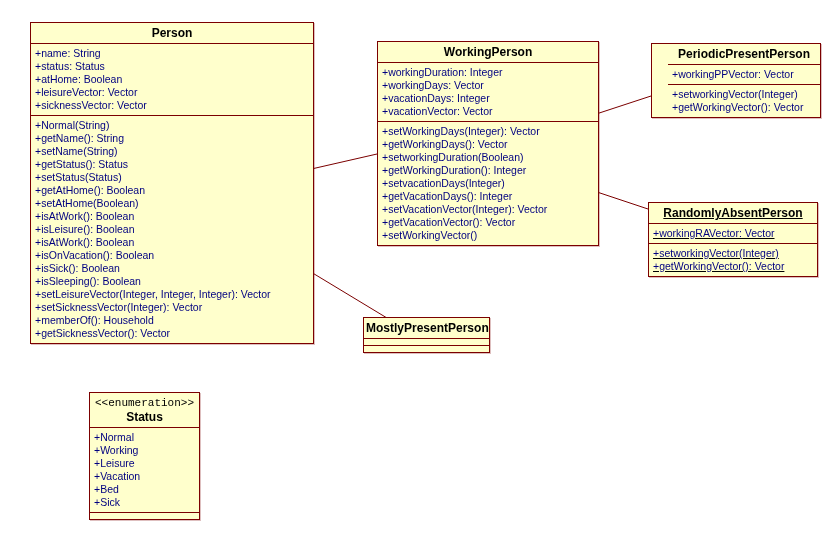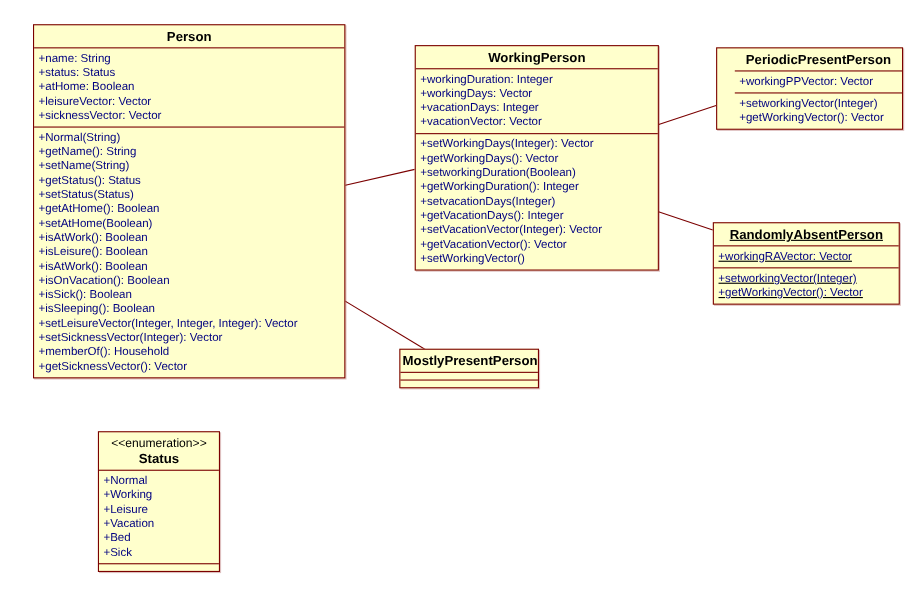--- a/index.html
+++ b/index.html
@@ -29,20 +29,21 @@
     white-space: nowrap;
     overflow: hidden;
   }
   .uml-stereotype {
     font-size: 11px;
     font-weight: normal;
     color: #000000;
     text-align: center;
     padding-top: 4px;
     line-height: 13px;
+    font-family: Liberation Mono, monospace;
   }
   .uml-title.with-stereo { padding-top: 0; }
   .uml-section {
     border-top: 1px solid #7b0000;
     padding: 3px 2px 3px 4px;
     min-height: 7px;
   }
   .uml-member {
     font-size: 10.5px;
     line-height: 13px;

